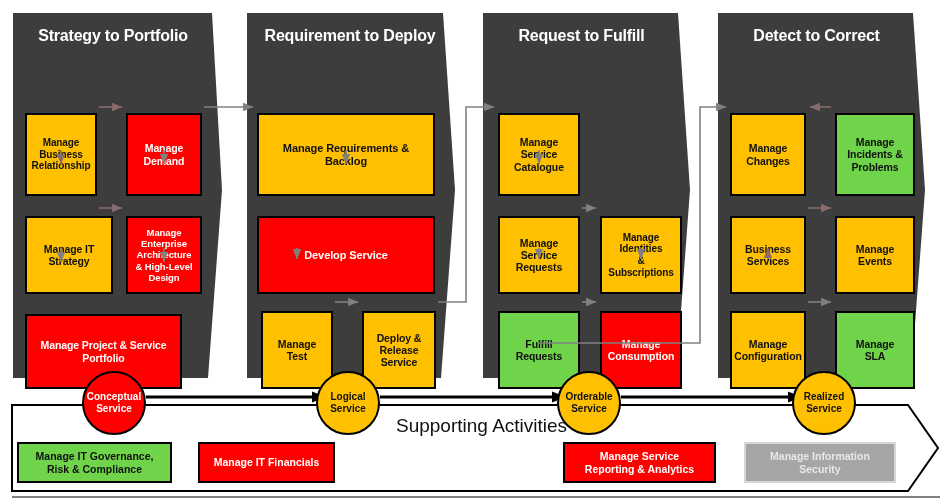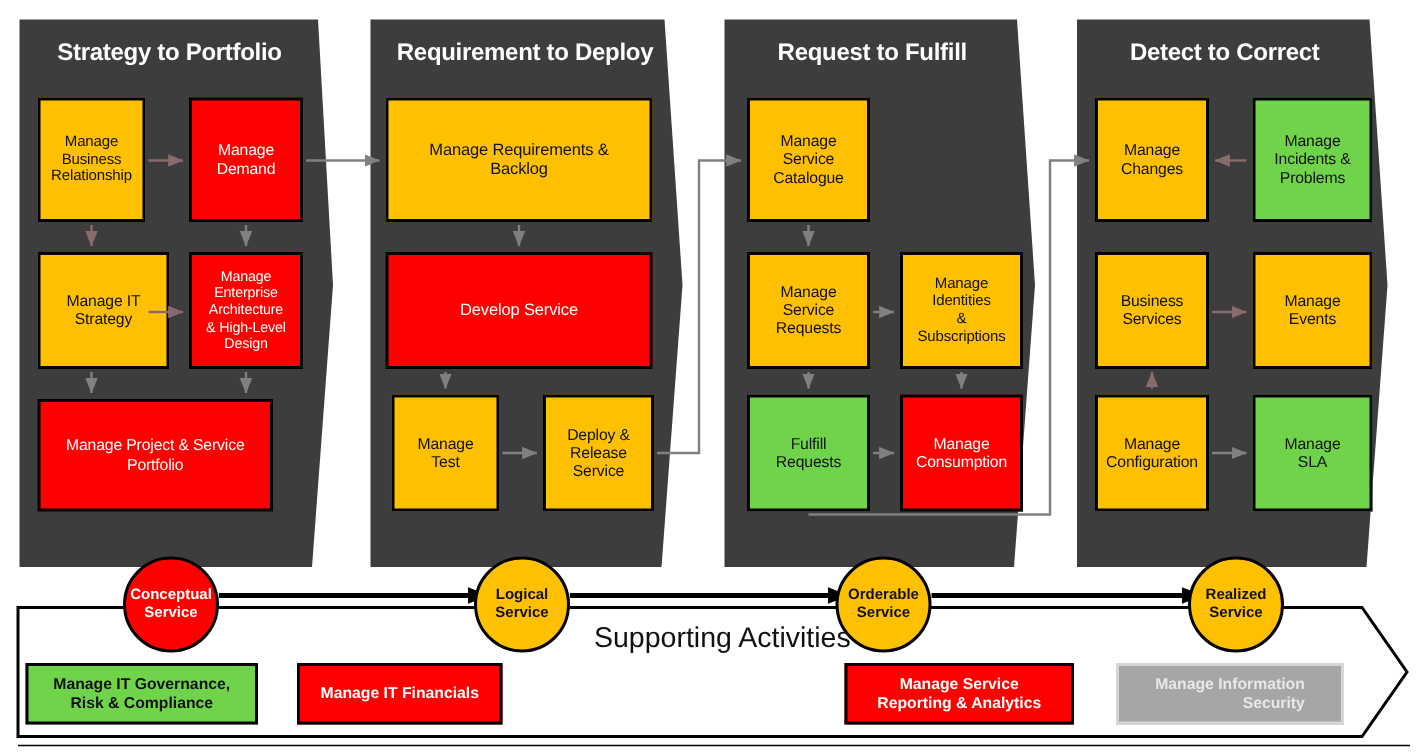--- a/index.html
+++ b/index.html
@@ -12,25 +12,26 @@
   #svg-panels{z-index:1;}
   #svg-connectors{z-index:3;}
   #svg-bottom{z-index:4;}
 
   .node{
     position:absolute;z-index:2;
     border:2px solid #000000;
     box-sizing:border-box;
     display:flex;align-items:center;justify-content:center;
     text-align:center;
-    font-weight:normal;
+    font-weight:bold;
     line-height:1.16;
     letter-spacing:-0.1px;
     padding:1px 2px;
     white-space:pre-line;
+    margin-top:48px;
   }
   .n-gold{background:#FFC000;color:#111111;}
   .n-red{background:#FF0000;color:#FFFFFF;}
   .n-green{background:#70D44B;color:#111111;}
 
   .panel-title{
     position:absolute;z-index:2;
     color:#FFFFFF;font-weight:bold;font-size:16px;
     text-align:center;white-space:nowrap;
     letter-spacing:-0.2px;
@@ -53,21 +54,21 @@
     font-size:19px;color:#111111;font-weight:normal;
     white-space:nowrap;
   }
   .sa-node{
     position:absolute;z-index:5;
     border:2px solid #000000;box-sizing:border-box;
     display:flex;align-items:center;justify-content:center;
     text-align:center;font-weight:bold;font-size:10.5px;line-height:1.2;
     white-space:pre-line;
   }
-  .sa-grey{background:#A6A6A6;color:#E8E8E8;border:2px solid #D6D6D6;text-align:right;}
+  .sa-grey{background:#A6A6A6;color:#E8E8E8;border:2px solid #D6D6D6;}
 </style>
 </head>
 <body>
 
 <div id="stage">
 
   <svg class="svg-layer" id="svg-panels" viewBox="0 0 952 504">
 
     <polygon points="13,13 212,13 222,190 208,378 13,378" fill="#3D3D3D"></polygon>
 

